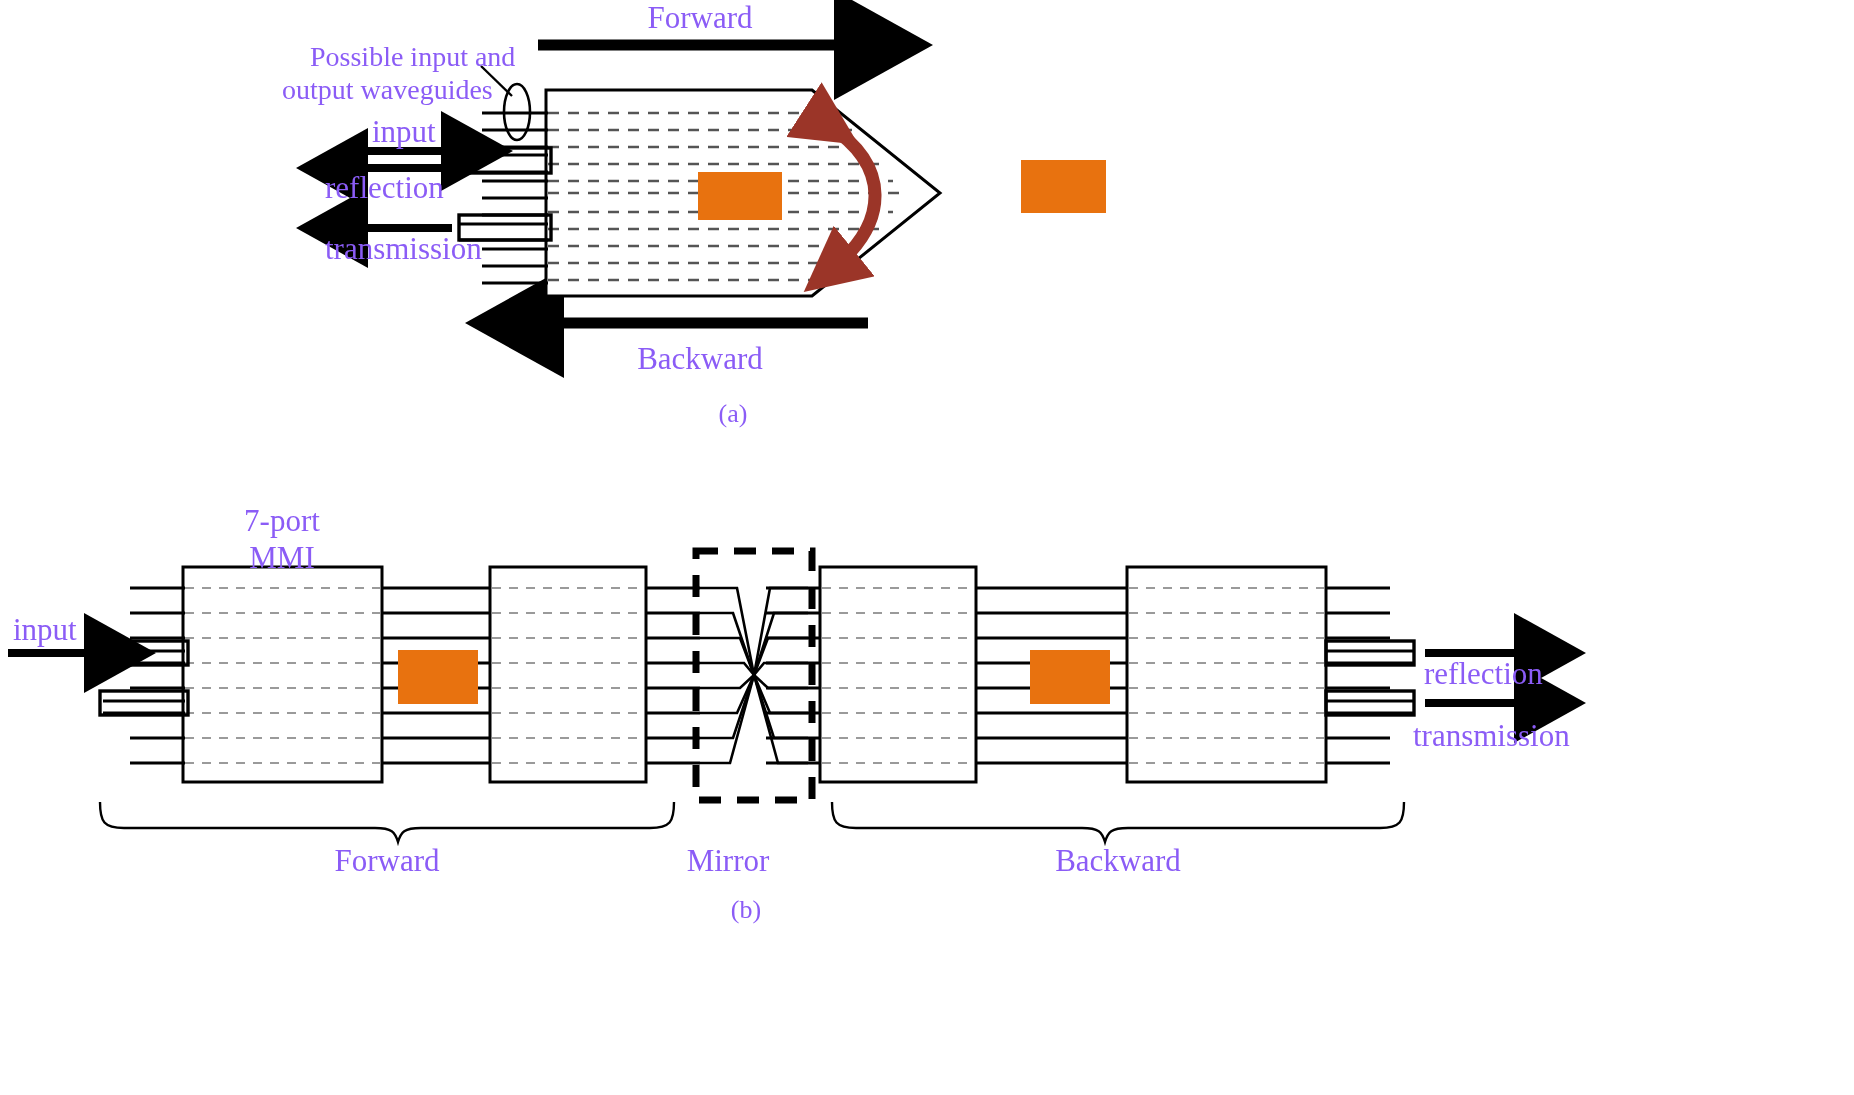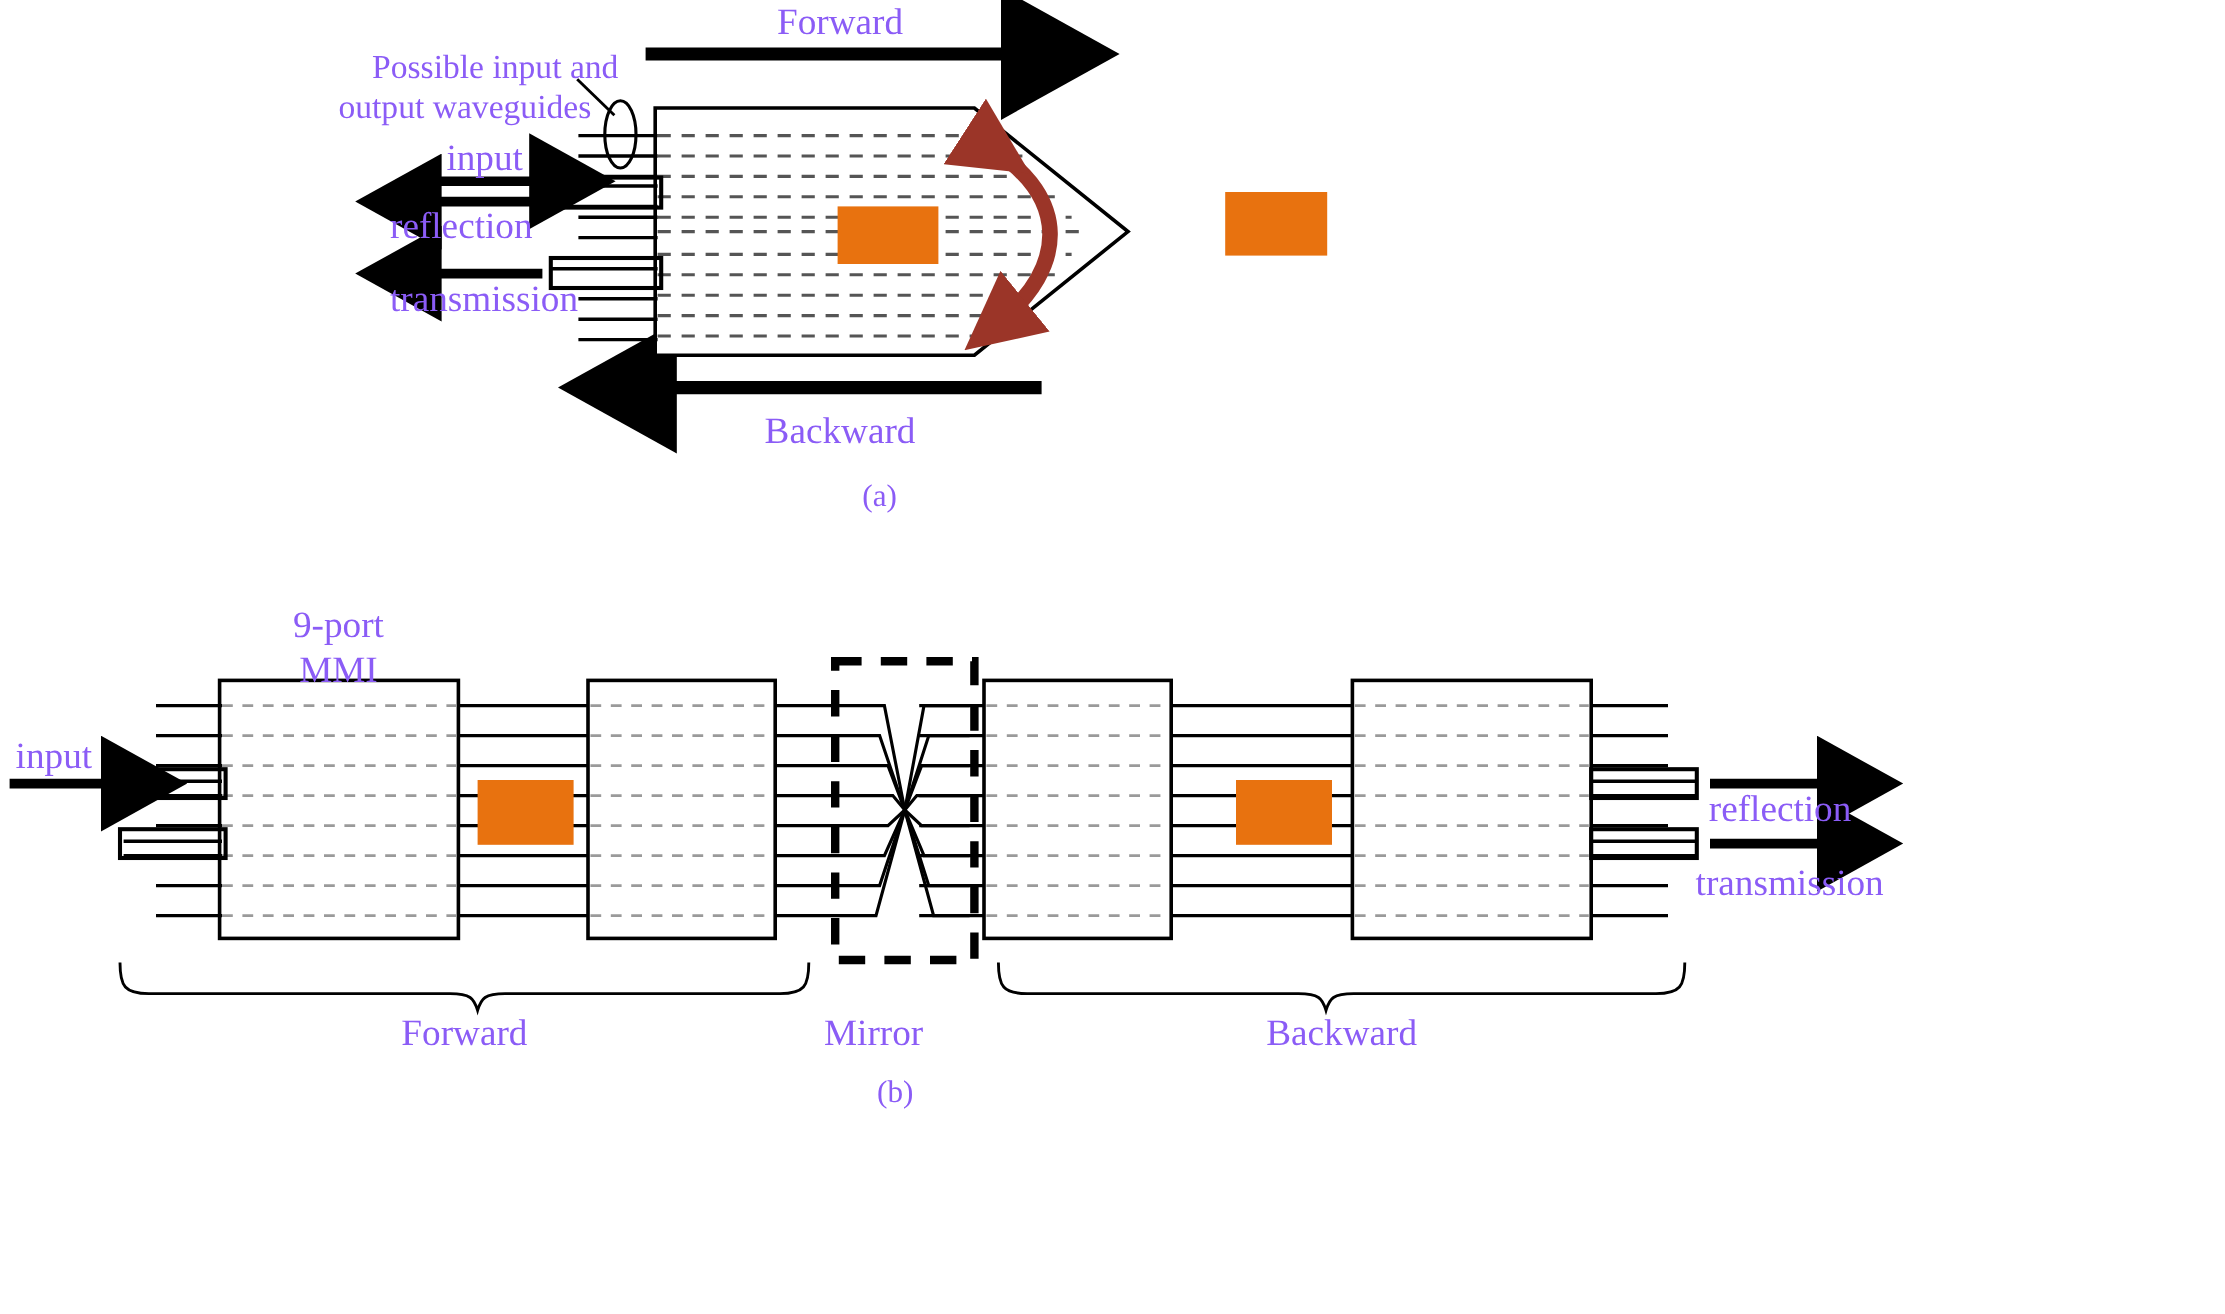--- a/index.html
+++ b/index.html
@@ -282,21 +282,21 @@
     <line x1="1425" y1="703" x2="1522" y2="703" stroke="#000" stroke-width="8" marker-end="url(#arrThickR)"></line>
 
     <g fill="none" stroke="#000" stroke-width="2.4">
       <path d="M100,802 C100,822 104,828 124,828 L375,828 C392,828 395,832 398,842
                C401,832 404,828 421,828 L650,828 C670,828 674,822 674,802"></path>
       <path d="M832,802 C832,822 836,828 856,828 L1082,828 C1099,828 1102,832 1105,842
                C1108,832 1111,828 1128,828 L1380,828 C1400,828 1404,822 1404,802"></path>
     </g>
   </svg>
 
-  <div class="lbl lbl-31 ctr" style="left:282px; top:503px; white-space:pre-line;">9-port
+  <div class="lbl lbl-31 ctr" style="left:282px; top:503px; white-space:pre-line;">7-port
 MMI</div>
 
   <div class="lbl lbl-31" style="left:13px; top:612px;">input</div>
 
   <div class="lbl lbl-31" style="left:1424px; top:656px;">reflection</div>
 
   <div class="lbl lbl-31" style="left:1413px; top:718px;">transmission</div>
 
   <div class="lbl lbl-31 ctr" style="left:387px; top:843px;">Forward</div>
 

